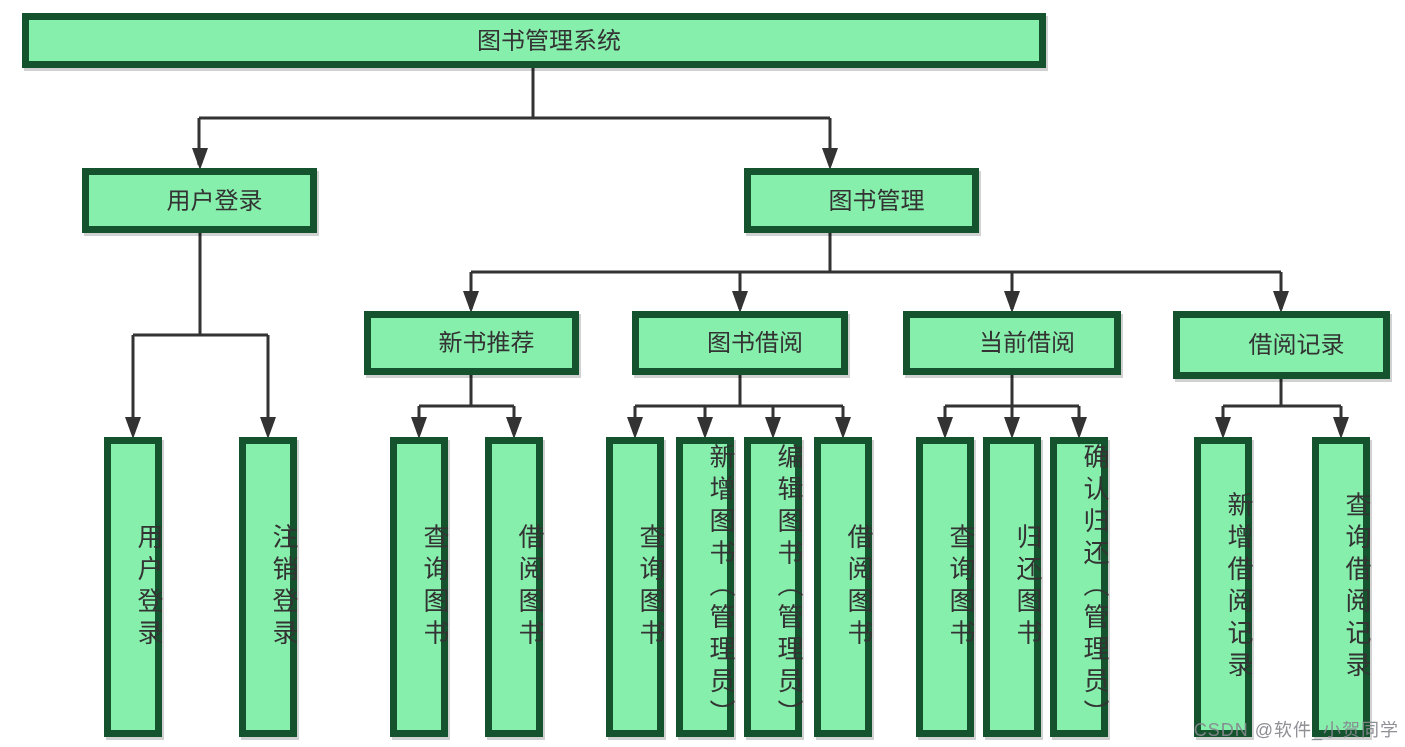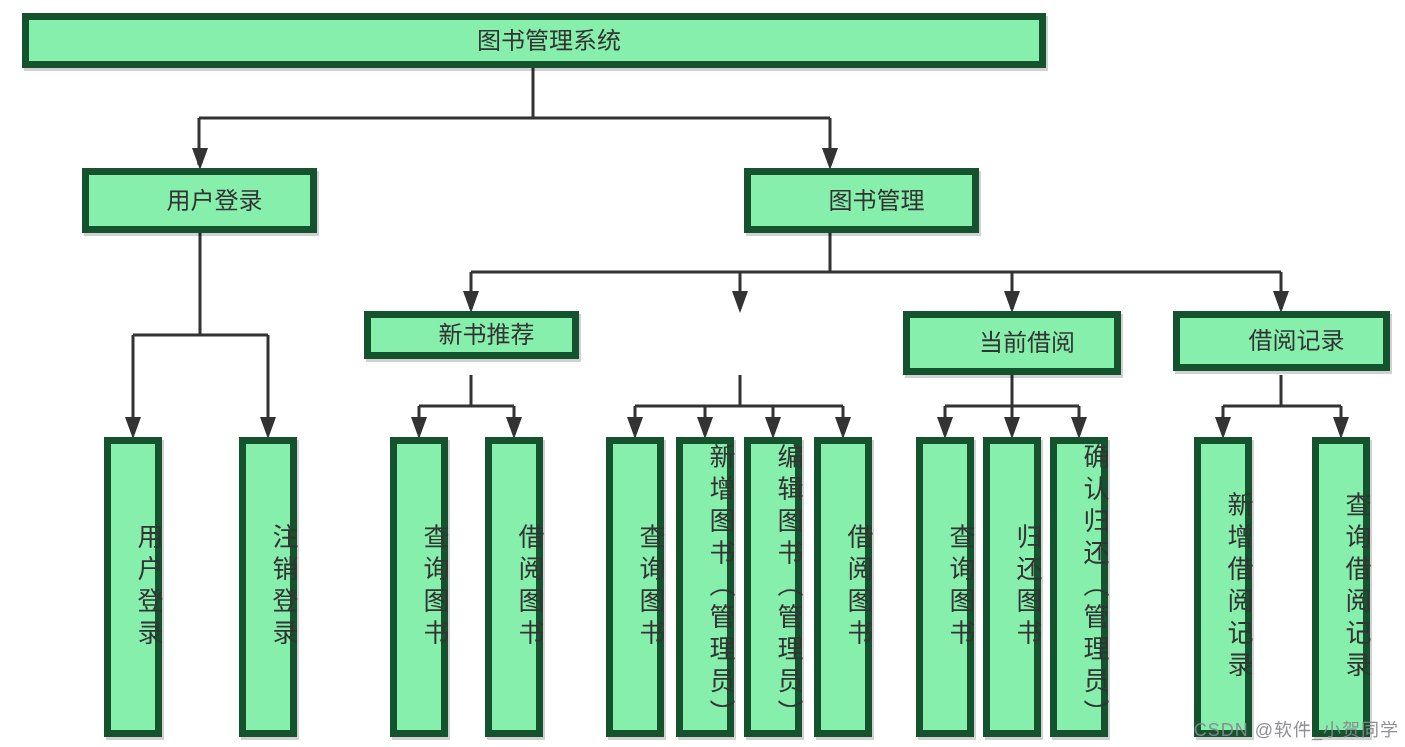--- a/index.html
+++ b/index.html
@@ -16,24 +16,24 @@
   }
   .vbox{
     writing-mode:vertical-rl;text-orientation:mixed;
     font-size:26px;letter-spacing:6px;
   }
   
   .b-root {left:22px;  top:13px;  width:1024px;height:55px;}
   .b-login{left:82px;  top:168px; width:235px; height:65px;}
   .b-mgmt {left:712px; top:168px; width:235px; height:65px;margin-left:32px;}
   
-  .b-l3-1{left:364px;  top:311px; width:215px; height:48px;}
+  .b-l3-1{left:364px;  top:311px; width:215px; height:64px;}
   .b-l3-2{left:632px;  top:311px; width:216px; height:64px;}
   .b-l3-3{left:903px;  top:311px; width:218px; height:64px;text-align:right;}
-  .b-l3-4{left:1173px; top:311px; width:217px; height:60px;}
+  .b-l3-4{left:1173px; top:311px; width:217px; height:68px;}
   
   .leaf{top:437px;width:58px;height:300px;}
   .lf-a1{left:104px;}  .lf-a2{left:239px;}
   .lf-b1{left:390px;}  .lf-b2{left:485px;}
   .lf-c1{left:606px;}  .lf-c2{left:676px;}  .lf-c3{left:744px;}  .lf-c4{left:814px;}
   .lf-d1{left:916px;}  .lf-d2{left:983px;}  .lf-d3{left:1050px;}
   .lf-e1{left:1194px;} .lf-e2{left:1312px;}
   .watermark{
     position:absolute;right:6px;bottom:6px;z-index:5;
     font-size:18px;color:rgba(135,135,142,0.92);letter-spacing:1px;
@@ -76,20 +76,21 @@
       <polygon points="1333,417 1349,417 1341,439"></polygon>
     </g>
   </svg>
 
   <div class="box b-root">图书管理系统</div>
 
   <div class="box b-login">用户登录</div>
   <div class="box b-mgmt">图书管理</div>
 
   <div class="box b-l3-1">新书推荐</div>
+  <div class="box b-l3-2">图书借阅</div>
   <div class="box b-l3-3">当前借阅</div>
   <div class="box b-l3-4">借阅记录</div>
 
   <div class="box vbox leaf lf-a1">用户登录</div>
   <div class="box vbox leaf lf-a2">注销登录</div>
 
   <div class="box vbox leaf lf-b1">查询图书</div>
   <div class="box vbox leaf lf-b2">借阅图书</div>
 
   <div class="box vbox leaf lf-c1">查询图书</div>

